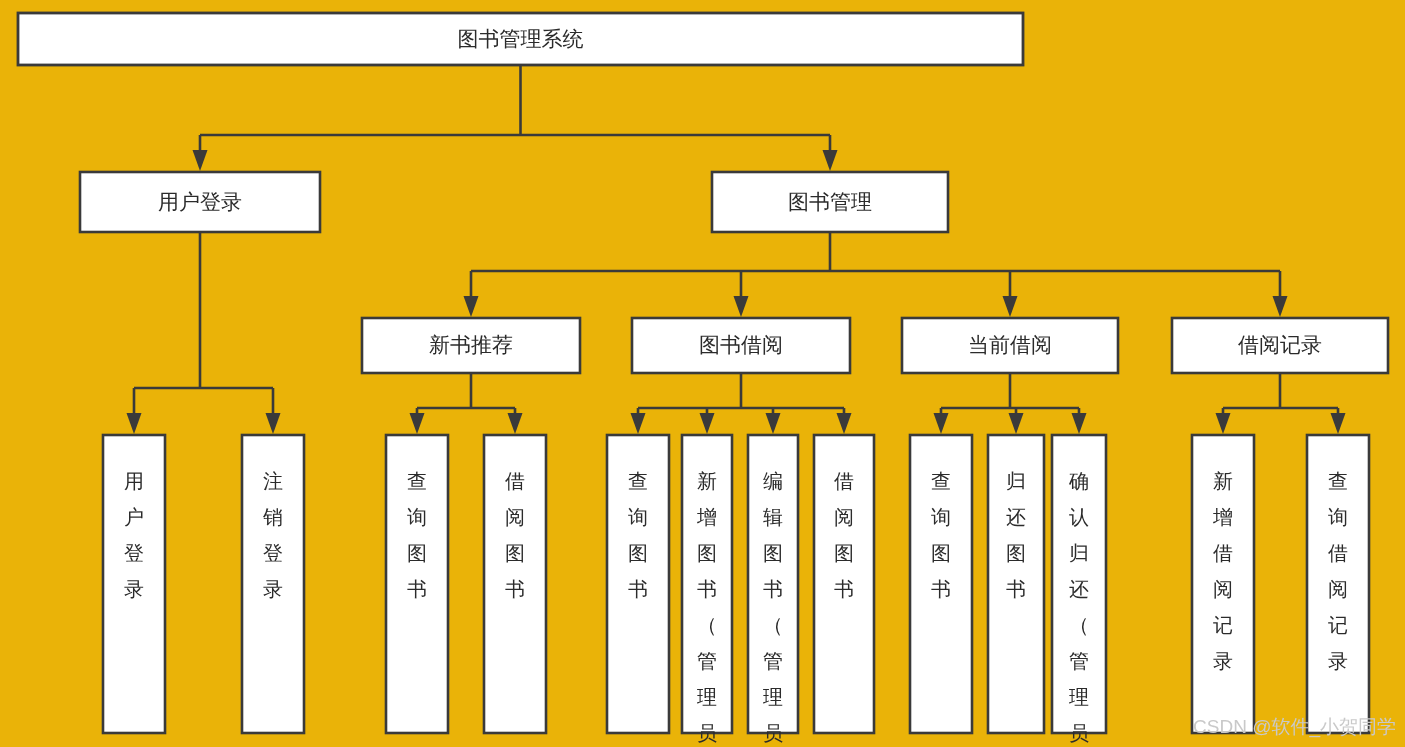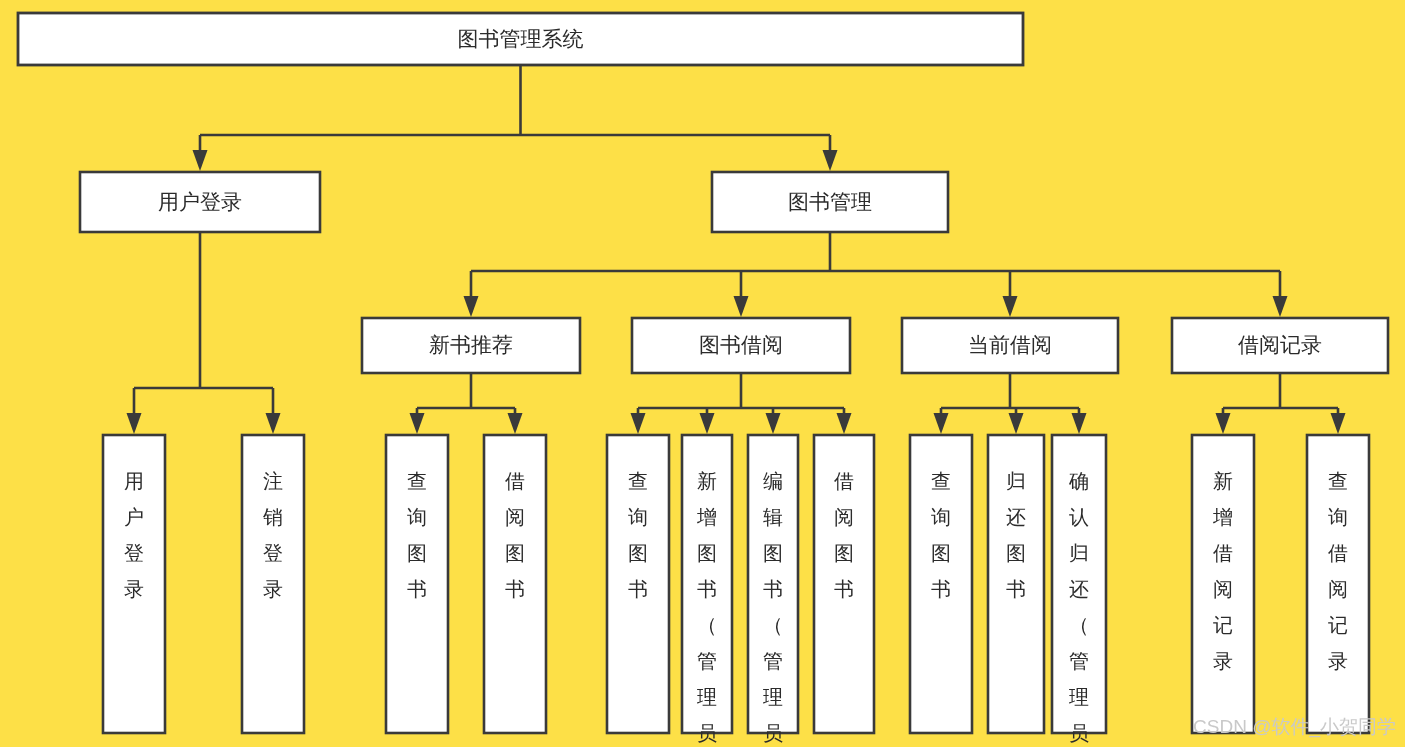--- a/index.html
+++ b/index.html
@@ -8,21 +8,21 @@
     padding: 0;
     background: #ffffff;
   }
   body {
     font-family: "Liberation Sans", "DejaVu Sans", sans-serif;
   }
   #diagram-root {
     position: relative;
     width: 1405px;
     height: 747px;
-    background: #fde047;
+    background: #eab308;
     overflow: hidden;
   }
   svg#tree-svg {
     position: absolute;
     left: 0;
     top: 0;
     width: 1405px;
     height: 747px;
     display: block;
   }

